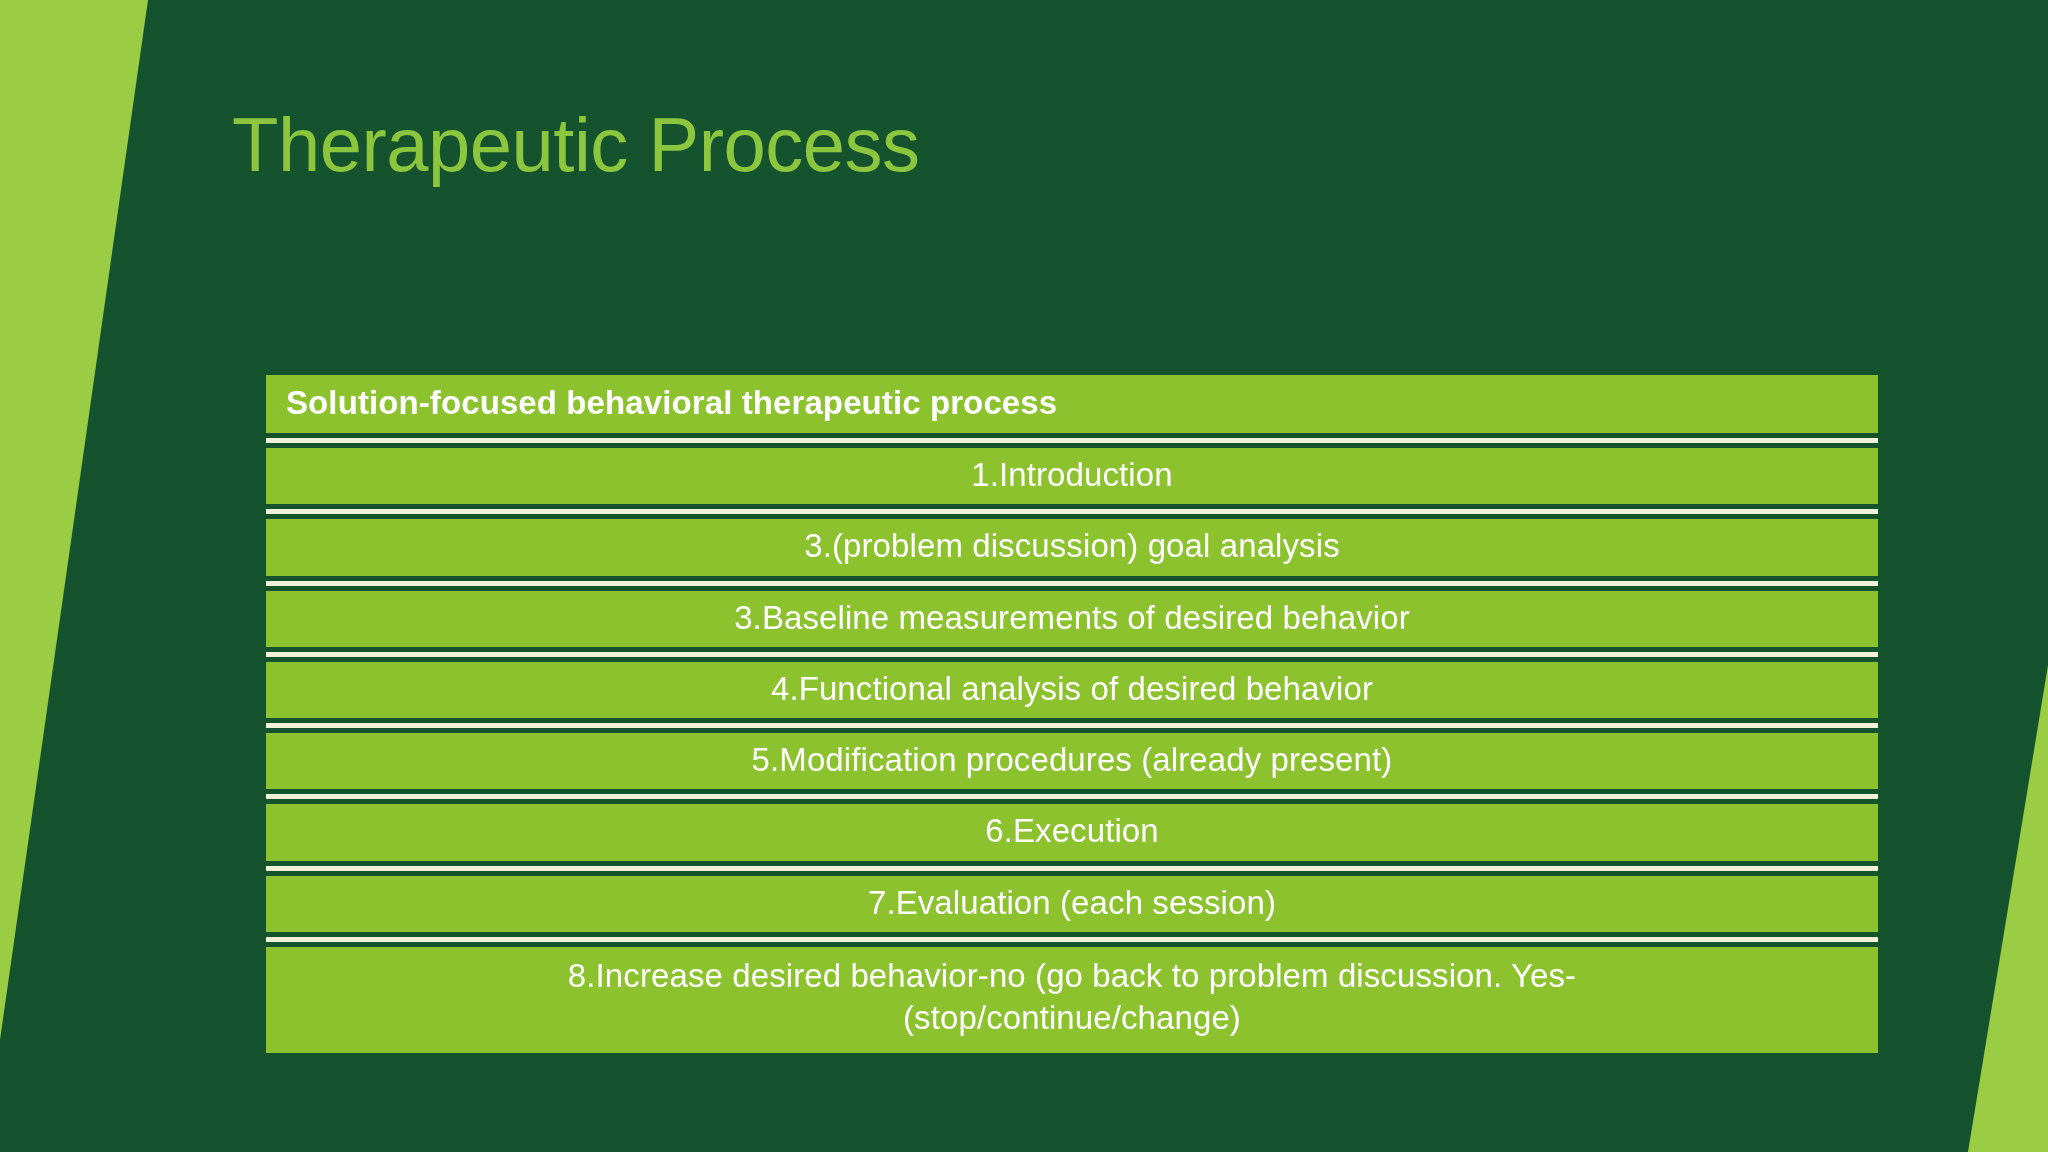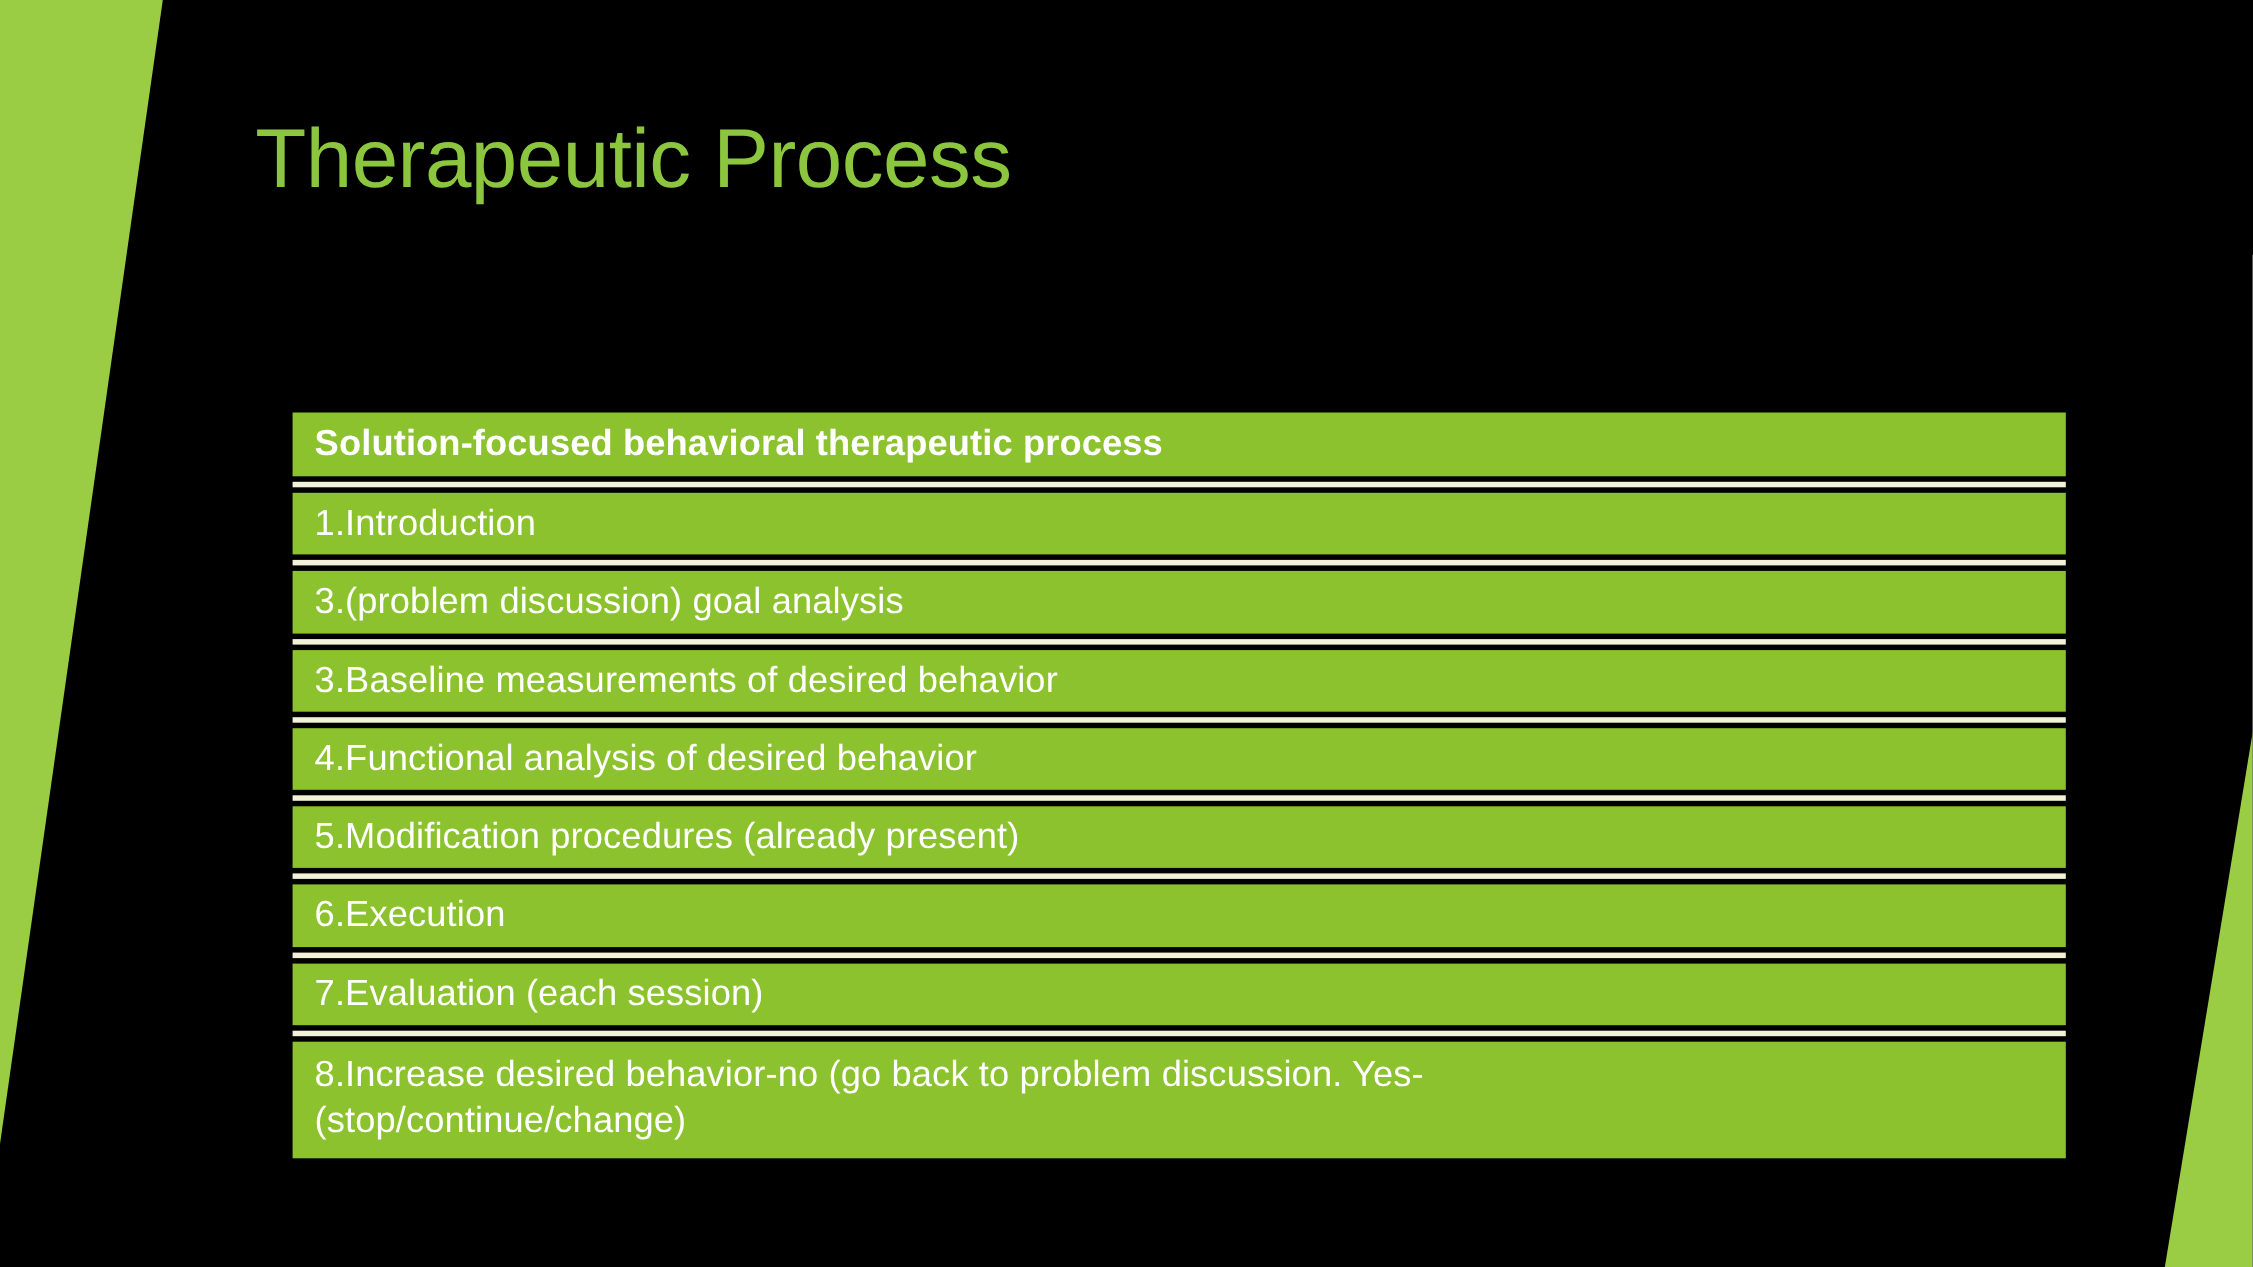--- a/index.html
+++ b/index.html
@@ -5,21 +5,21 @@
 <style>
   html, body {
     margin: 0;
     padding: 0;
     background: #ffffff;
   }
   #slide {
     position: relative;
     width: 2048px;
     height: 1152px;
-    background: #000000;
+    background: #14532d;
     overflow: hidden;
     font-family: "Liberation Sans", "DejaVu Sans", sans-serif;
   }
 
   
   .deco-svg {
     position: absolute;
     top: 0;
     left: 0;
     width: 2048px;
@@ -61,20 +61,21 @@
     letter-spacing: 0.1px;
   }
   .table-row.header-row {
     font-weight: bold;
     padding-top: 7px;
     padding-bottom: 9px;
   }
   .table-row.item-row {
     font-weight: 400;
     min-height: 54px;
+    text-align: center;
   }
   .table-row.tall-row {
     padding-top: 8px;
     padding-bottom: 14px;
   }
   .row-sep {
     height: 5px;
     background: #F2F2D9;
   }
   .row-line {

